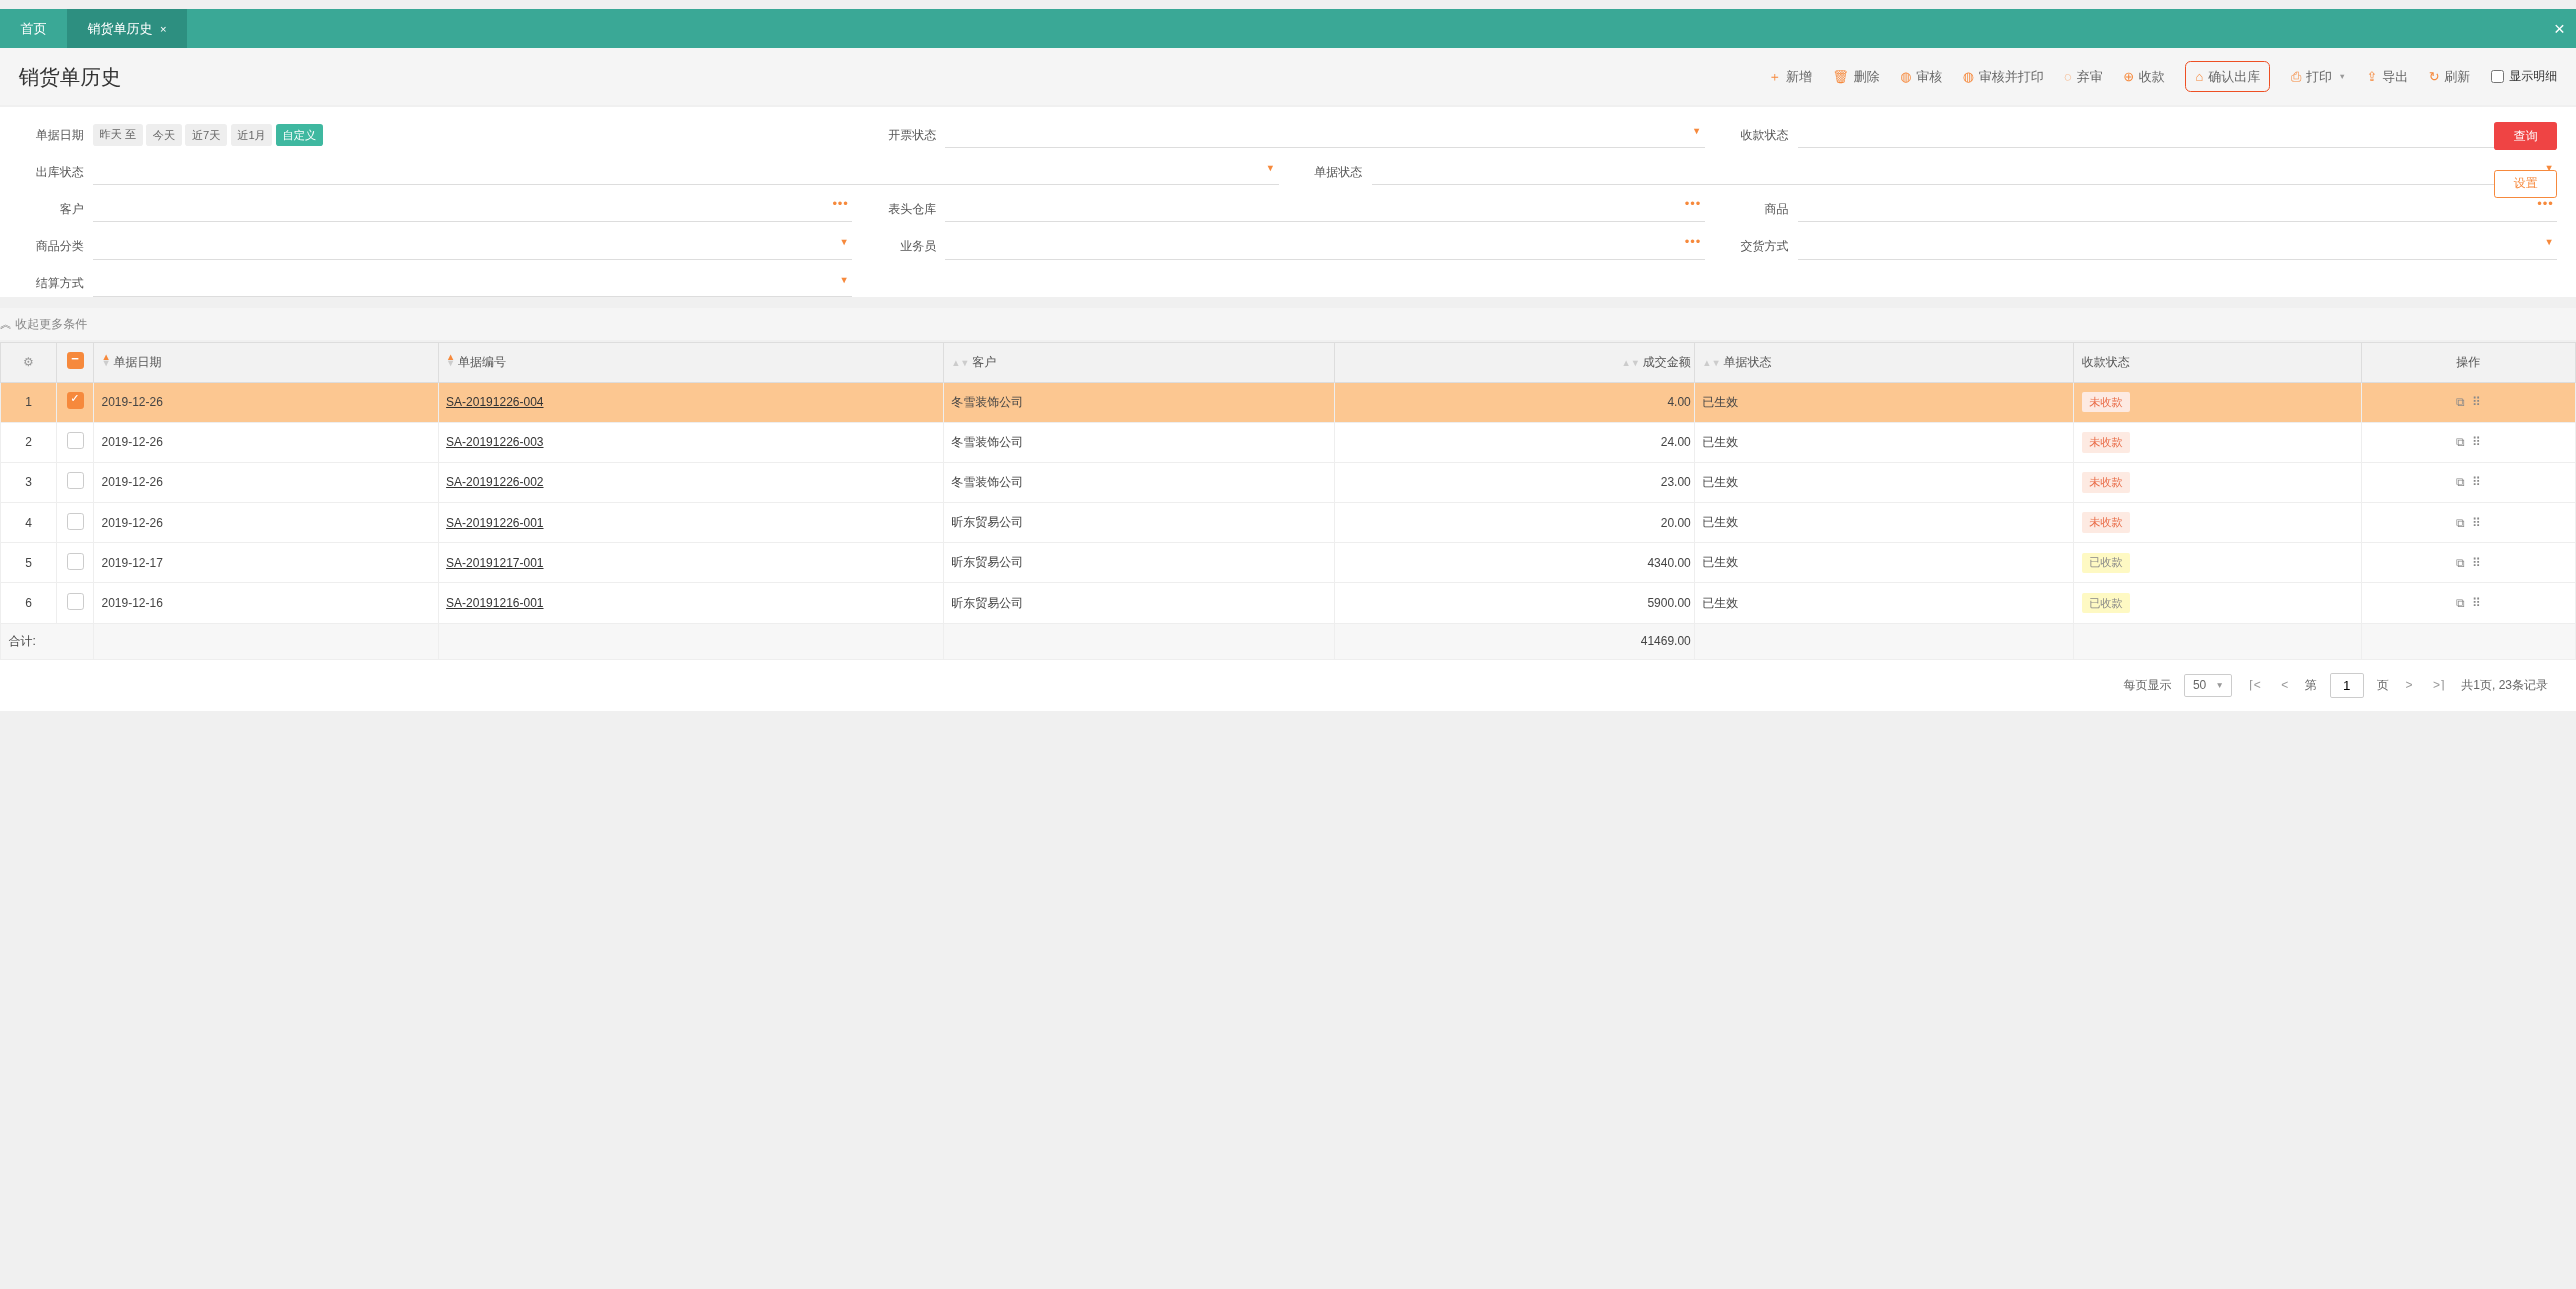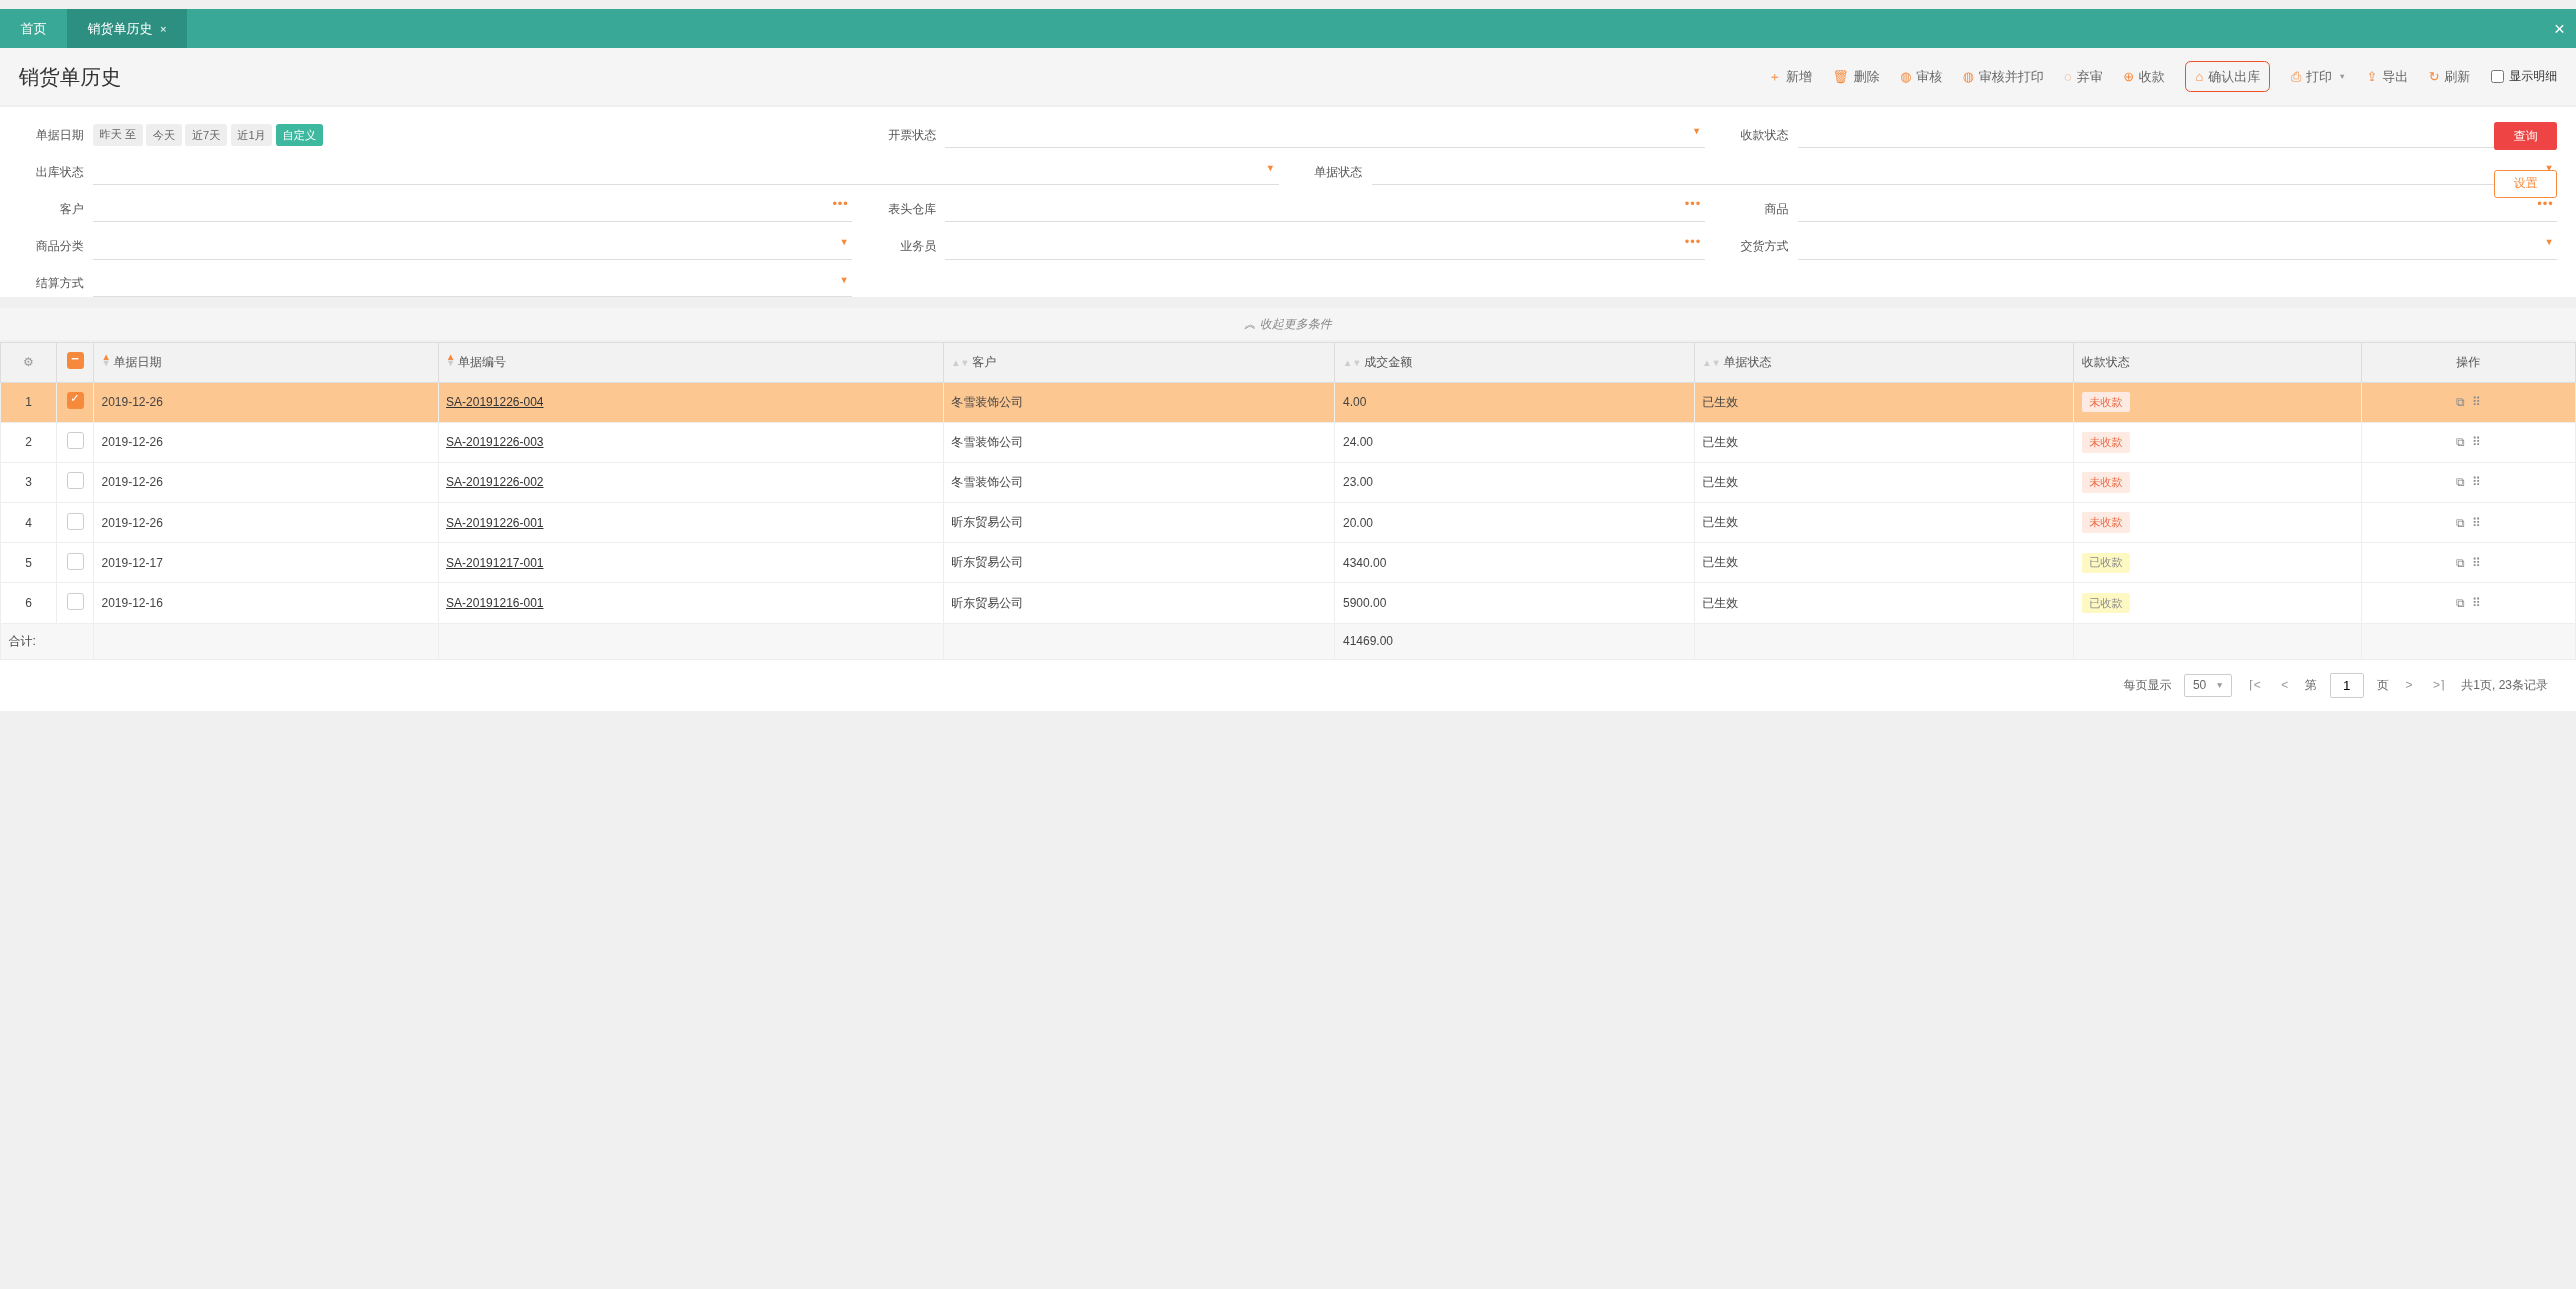--- a/index.html
+++ b/index.html
@@ -28,39 +28,39 @@
 .filter-input { flex: 1; border: none; border-bottom: 0.9px solid #ddd; height: 26px; background: transparent; position: relative; }
 .filter-input .suffix { position: absolute; right: 3.7px; top: 3.7px; color: #f6893c; font-size: 9.3px; }
 .filter-input .dots { position: absolute; right: 3.7px; top: 0; color: #f6893c; font-size: 13px; letter-spacing: 0.9px; }
 .date-quick-btns { display: flex; gap: 3.7px; }
 .date-btn { background: #eee; padding: 3.7px 6.5px; border-radius: 2.8px; font-size: 11.2px; color: #666; cursor: pointer; }
 .date-btn.stack { line-height: 1.1; text-align: center; }
 .date-btn.active { background: #3fb8a0; color: #fff; }
 .filter-side { position: absolute; right: 18.7px; top: 15px; display: flex; flex-direction: column; gap: 7.5px; }
 .btn-primary { background: #ef4444; color: #fff; border: none; padding: 5.6px 18.7px; border-radius: 2.8px; cursor: pointer; font-size: 12px; }
 .btn-outline { background: #fff; color: #f6893c; border: 0.9px solid #f6893c; padding: 4.7px 18.7px; border-radius: 2.8px; cursor: pointer; font-size: 12px; margin-top: 12px; }
-.collapse-bar { text-align: center; padding: 7.5px 0; background: #f5f5f5; color: #888; cursor: pointer; font-size: 12px; font-style: italic; }
+.collapse-bar { text-align: left; padding: 7.5px 0; background: #f5f5f5; color: #888; cursor: pointer; font-size: 12px; }
 
 .table-wrap { background: #fff; margin-top: 1.9px; }
 table { width: 100%; border-collapse: collapse; }
 th { background: #f2f2f2; border: 0.9px solid #ddd; padding: 9.3px 7.5px; text-align: left; font-weight: 500; font-size: 12px; color: #555; }
 th .sort { color: #ccc; margin-right: 2.8px; font-size: 9.3px; display: inline-block; line-height: 0.6; }
 th .sort .asc { color: #f6893c; display: block; }
 td { border: 0.9px solid #eee; padding: 9.3px 7.5px; font-size: 12px; color: #444; }
 tr.selected td { background: #fcc791; }
 .row-idx { text-align: center; width: 56px; }
 .chk-cell { text-align: center; width: 37px; }
 .chk { width: 17px; height: 17px; border: 0.9px solid #ccc; border-radius: 2.8px; display: inline-block; background: #fff; }
 .chk.checked { background: #f6893c; border-color: #f6893c; position: relative; }
 .chk.checked::after { content: "✓"; color: #fff; position: absolute; left: 2.8px; top: -0.9px; font-size: 11.2px; }
 .chk.minus { background: #f6893c; border-color: #f6893c; color:#fff; position:relative;}
 .chk.minus::after{content:"−";color:#fff;position:absolute;left:3.7px;top:-1.9px;font-size:13px;font-weight:bold;}
 .gear-cell { text-align: center; width: 37px; color: #999; }
 .doc-no { text-decoration: underline; color: #333; }
-.amount-cell { padding-right: 3px; }
+.amount-cell { text-align: right; padding-right: 3px; }
 .pay-badge { display: inline-block; padding: 2.8px 7.5px; border-radius: 1.9px; font-size: 11.2px; }
 .pay-unpaid { background: #fdeae2; color: #e96b46; }
 .pay-paid { background: #fef9c3; color: #888; }
 .op-cell { text-align: center; }
 .op-icon { margin: 0 3.7px; color: #888; cursor: pointer; }
 tfoot td { background: #f7f7f7; font-weight: 500; }
 
 .pager { display: flex; justify-content: flex-end; align-items: center; gap: 13px; padding: 13px 28px; background: #fff; color: #666; }
 .page-select { border: 0.9px solid #ccc; padding: 3.7px 7.5px; border-radius: 1.9px; display:flex; align-items:center; gap:9.3px;}
 .page-nav { color: #999; cursor: pointer; padding: 0 3.7px; }

